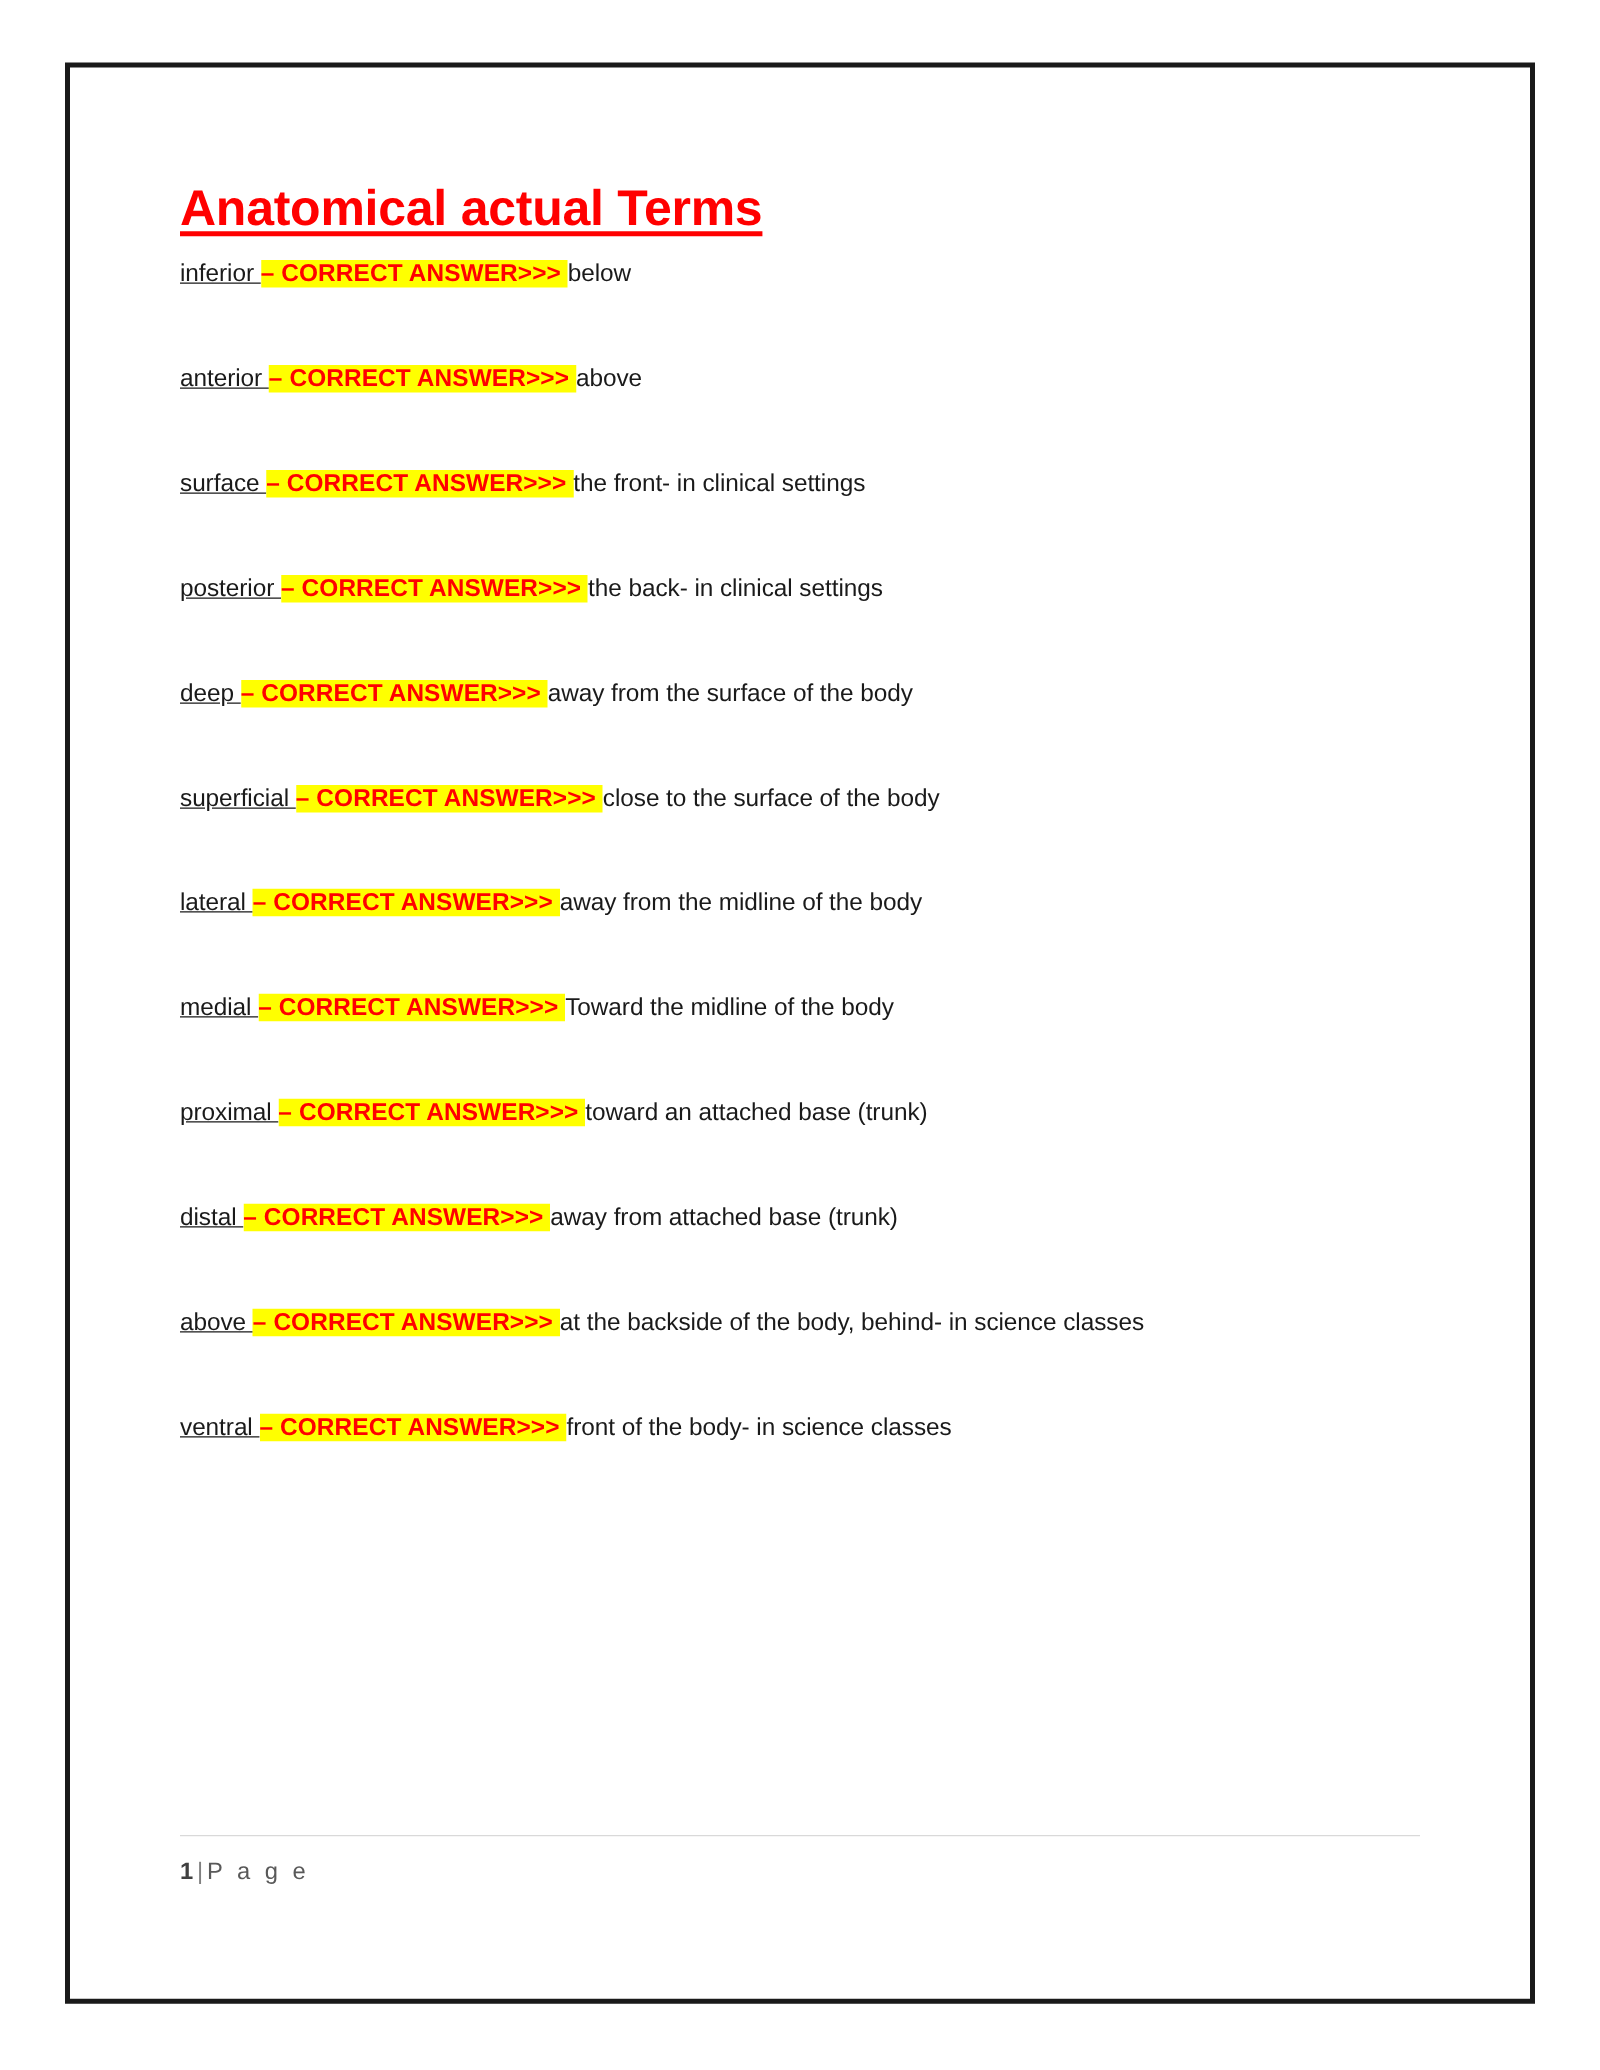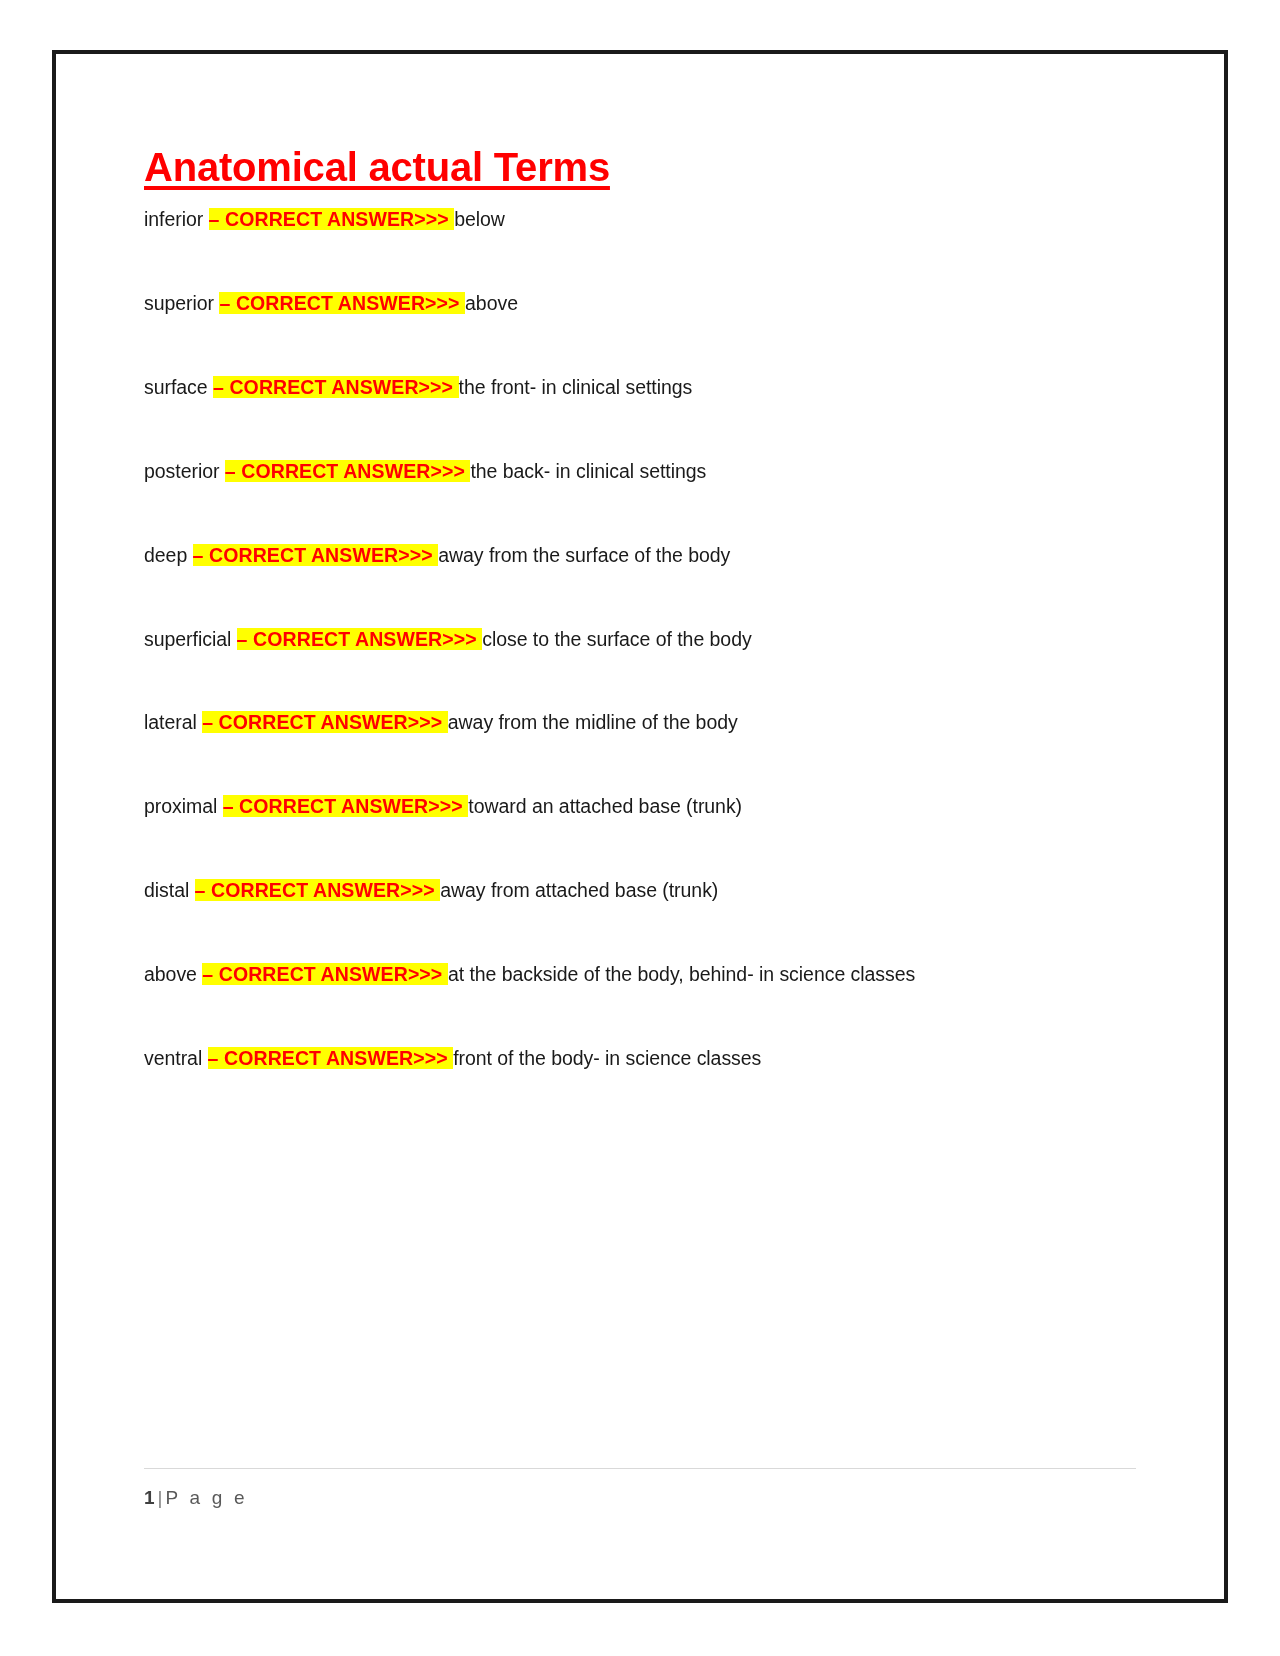--- a/index.html
+++ b/index.html
@@ -55,20 +55,21 @@
     font-size: 19.5px;
     color: #1a1a1a;
     line-height: 1.25;
     margin: 0 0 59.5px 0;
     white-space: nowrap;
     letter-spacing: -0.05px;
   }
 
   .qa-term {
     color: #1a1a1a;
+    text-decoration: underline;
   }
 
   .qa-marker {
     background: #FFFF00;
     color: #FF0000;
     font-weight: bold;
     text-underline-offset: 2px;
     text-decoration-thickness: 2px;
     letter-spacing: 0.1px;
   }
@@ -110,26 +111,27 @@
 </head>
 <body>
 
 <div class="page-frame">
   <div class="page-inner">
 
     <h1 class="doc-title">Anatomical actual Terms</h1>
 
     <ul class="qa-list" id="qa-list">
         <li class="qa-row"><span class="qa-term">inferior </span><span class="qa-marker">– CORRECT ANSWER&gt;&gt;&gt; </span><span class="qa-answer">below</span></li>
-        <li class="qa-row"><span class="qa-term">superior </span><span class="qa-marker">– CORRECT ANSWER&gt;&gt;&gt; </span><span class="qa-answer">above</span></li>
+        <li class="qa-row"><span class="qa-term">anterior </span><span class="qa-marker">– CORRECT ANSWER&gt;&gt;&gt; </span><span class="qa-answer">above</span></li>
         <li class="qa-row"><span class="qa-term">surface </span><span class="qa-marker">– CORRECT ANSWER&gt;&gt;&gt; </span><span class="qa-answer">the front- in clinical settings</span></li>
         <li class="qa-row"><span class="qa-term">posterior </span><span class="qa-marker">– CORRECT ANSWER&gt;&gt;&gt; </span><span class="qa-answer">the back- in clinical settings</span></li>
         <li class="qa-row"><span class="qa-term">deep </span><span class="qa-marker">– CORRECT ANSWER&gt;&gt;&gt; </span><span class="qa-answer">away from the surface of the body</span></li>
         <li class="qa-row"><span class="qa-term">superficial </span><span class="qa-marker">– CORRECT ANSWER&gt;&gt;&gt; </span><span class="qa-answer">close to the surface of the body</span></li>
         <li class="qa-row"><span class="qa-term">lateral </span><span class="qa-marker">– CORRECT ANSWER&gt;&gt;&gt; </span><span class="qa-answer">away from the midline of the body</span></li>
+        <li class="qa-row"><span class="qa-term">medial </span><span class="qa-marker">– CORRECT ANSWER&gt;&gt;&gt; </span><span class="qa-answer">Toward the midline of the body</span></li>
         <li class="qa-row"><span class="qa-term">proximal </span><span class="qa-marker">– CORRECT ANSWER&gt;&gt;&gt; </span><span class="qa-answer">toward an attached base (trunk)</span></li>
         <li class="qa-row"><span class="qa-term">distal </span><span class="qa-marker">– CORRECT ANSWER&gt;&gt;&gt; </span><span class="qa-answer">away from attached base (trunk)</span></li>
         <li class="qa-row"><span class="qa-term">above </span><span class="qa-marker">– CORRECT ANSWER&gt;&gt;&gt; </span><span class="qa-answer">at the backside of the body, behind- in science classes</span></li>
         <li class="qa-row"><span class="qa-term">ventral </span><span class="qa-marker">– CORRECT ANSWER&gt;&gt;&gt; </span><span class="qa-answer">front of the body- in science classes</span></li>
       </ul>
 
     <div class="page-footer">
       <div class="footer-rule"></div>
       <div class="footer-text">
         <span class="footer-num">1</span><span class="footer-sep">|</span><span class="footer-word">P a g e</span>

